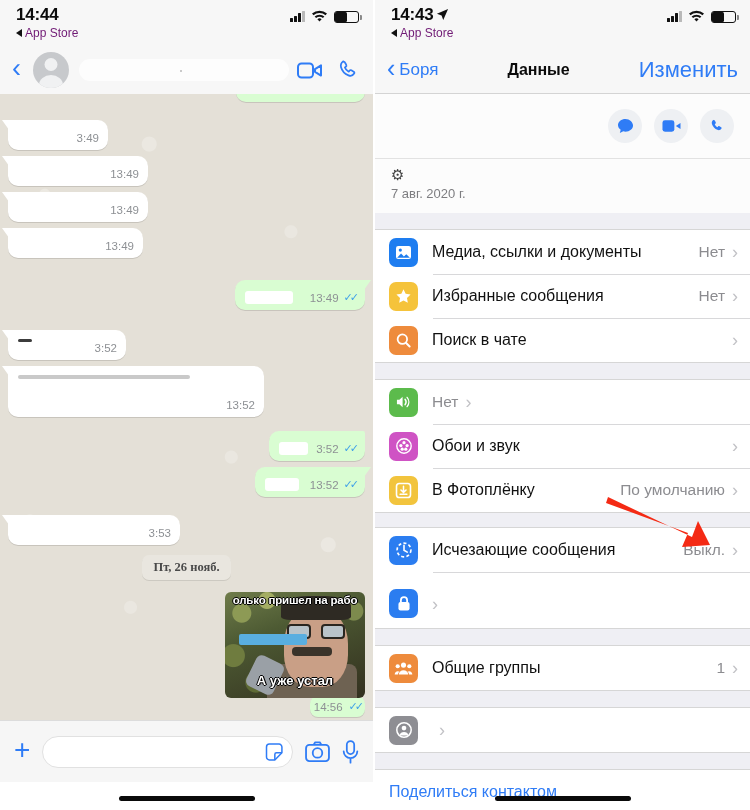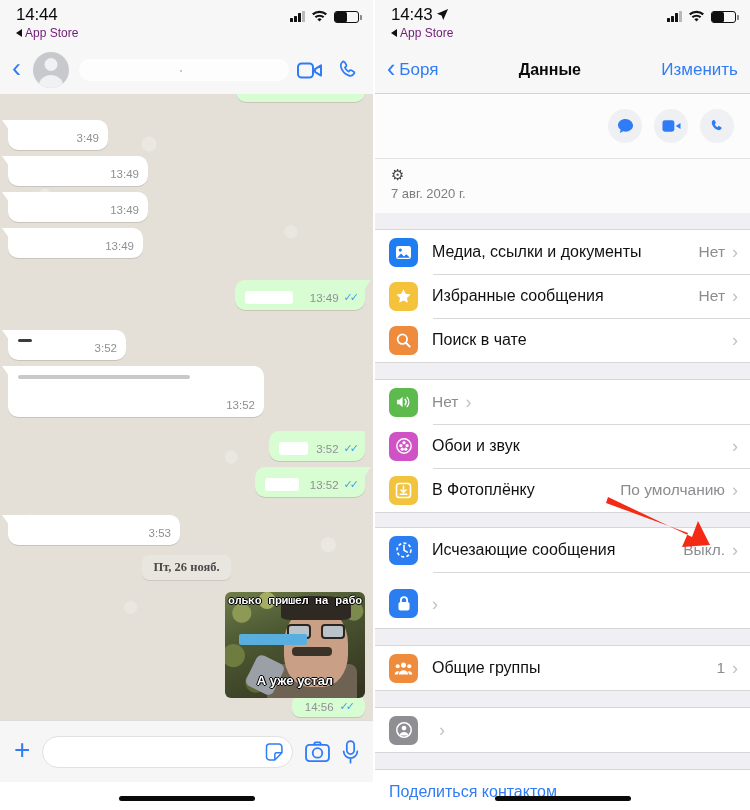--- a/index.html
+++ b/index.html
@@ -15,21 +15,21 @@
   .phone { position: relative; width: 375px; height: 810px; overflow: hidden; background: #fff; }
   .phone.left { border-right: 2px solid #ffffff; }
 
   
   .statusbar {
     position: relative; height: 46px; background: #f7f7f7;
     display: flex; align-items: flex-start; justify-content: space-between;
     padding: 6px 14px 0 16px;
   }
   .sb-left { display: flex; flex-direction: column; line-height: 1; }
-  .sb-time { font-size: 17px; font-weight: 400; color: #0b0b0b; letter-spacing: -0.2px; display:flex; align-items:center; gap:3px;}
+  .sb-time { font-size: 17px; font-weight: 700; color: #0b0b0b; letter-spacing: -0.2px; display:flex; align-items:center; gap:3px;}
   .sb-backapp { font-size: 12px; color: #701a75; margin-top: 4px; display: flex; align-items: center; gap: 3px; }
   .tri-left {
     width: 0; height: 0; border-top: 4px solid transparent; border-bottom: 4px solid transparent;
     border-right: 6px solid #111; display: inline-block;
   }
   .loc-arrow { display:inline-block; }
   .sb-right { display: flex; align-items: center; gap: 6px; padding-top: 4px; }
   .sig { display: flex; align-items: flex-end; gap: 1px; height: 11px; }
   .sig i { display:block; width: 3px; background: #111; border-radius: 0.5px; }
   .sig i:nth-child(1){height:4px;} .sig i:nth-child(2){height:6px;}
@@ -119,30 +119,30 @@
   .meme .hat{position:absolute;left:40%;top:4%;width:70px;height:24px;border-radius:40% 40% 14% 14%;background:#2e2a23;}
   .meme .glasses{position:absolute;left:44%;top:30%;width:58px;height:15px;}
   .meme .glasses i{position:absolute;top:0;width:24px;height:15px;border:2px solid #2a2620;border-radius:4px;background:#b9c3c9;}
   .meme .glasses i:first-child{left:0;} .meme .glasses i:last-child{right:0;}
   .meme .stache{position:absolute;left:48%;top:52%;width:40px;height:9px;border-radius:4px;background:#3a332a;}
   .meme .coat{position:absolute;left:30%;bottom:0;width:90px;height:34px;background:#6e6252;border-radius:8px 8px 0 0;}
   .meme .mic{position:absolute;left:18%;bottom:6%;width:30px;height:34px;background:#9aa0a6;border-radius:6px;transform:rotate(26deg);}
   .meme-top-text{
     position:absolute; top:2px; left:0; width:100%; text-align:center;
     font-size:11.5px; font-weight:700; color:#fff; letter-spacing:-.2px;
-    text-shadow: -1px 0 #000,0 1px #000,1px 0 #000,0 -1px #000; white-space:nowrap; overflow:hidden;font-family:Liberation Mono, monospace;
+    text-shadow: -1px 0 #000,0 1px #000,1px 0 #000,0 -1px #000; white-space:nowrap; overflow:hidden;
   }
   .meme-bot-text{
     position:absolute; bottom:10px; left:0; width:100%; text-align:center;
     font-size:13px; font-weight:700; color:#fff;
     text-shadow: -1.2px 0 #000,0 1.2px #000,1.2px 0 #000,0 -1.2px #000; white-space:nowrap;
   }
   .meme-censor{position:absolute;left:14px;top:42px;width:68px;height:11px;background:#59aee0;border-radius:2px;}
   .meme-time-row{ display:flex; justify-content:flex-end; margin-top:-2px;}
-  .meme-time-bubble{background:#d9fdd2;border-radius:8px;padding:4px 13px;display:flex;align-items:center;gap:4px;box-shadow:0 1px .5px rgba(0,0,0,.12);}
+  .meme-time-bubble{background:#d9fdd2;border-radius:8px;padding:4px 4px;display:flex;align-items:center;gap:4px;box-shadow:0 1px .5px rgba(0,0,0,.12);}
 
   
   .inputbar {
     height: 62px; background: #f6f6f6; display: flex; align-items: center;
     gap: 12px; padding: 0 14px; border-top: 1px solid #dcdcdc;
   }
   .plus { color: #2f7cf6; font-size: 28px; font-weight: 300; line-height: 1; margin-top:-4px;}
   .textfield {
     flex: 1 1 auto; height: 32px; background: #fff; border-radius: 16px;
     display: flex; align-items: center; justify-content: flex-end; padding-right: 8px;
@@ -151,21 +151,21 @@
   .home-indicator { position: absolute; bottom: 9px; left: 50%; transform: translateX(-50%); width: 136px; height: 5px; background: #0a0a0a; border-radius: 3px; }
 
   
   .nav {
     height: 48px; background: #f7f7f7; display: flex; align-items: center;
     justify-content: space-between; padding: 0 12px; border-bottom: .5px solid #d4d4d4;
   }
   .nav-back { display:flex; align-items:center; gap:4px; color:#2f7cf6; font-size:17px; }
   .nav-back .chev { font-size: 25px; font-weight: 300; line-height:1; margin-top:-3px;}
   .nav-title { font-size: 16px; font-weight: 700; color: #0b0b0b; }
-  .nav-edit { color: #2f7cf6; font-size: 17px; }
+  .nav-edit { color: #2f7cf6; font-size: 22px; }
 
   .info-panel { background: #fcfcfc; position: relative; }
   .contact-head { height: 64px; display: flex; align-items: center; justify-content: flex-end; padding: 0 16px; }
   .round-btn {
     width: 34px; height: 34px; border-radius: 50%; background: #eef0f3;
     display: flex; align-items: center; justify-content: center; margin-left: 12px; color: #2f7cf6;
   }
   .date-block { border-top: .5px solid #e2e2e2; padding: 8px 16px 12px; }
   .gear-emoji { font-size: 15px; filter: grayscale(1); opacity:.75; line-height:1;}
   .date-text { font-size: 13px; color: #7d7d80; margin-top: 4px; }

